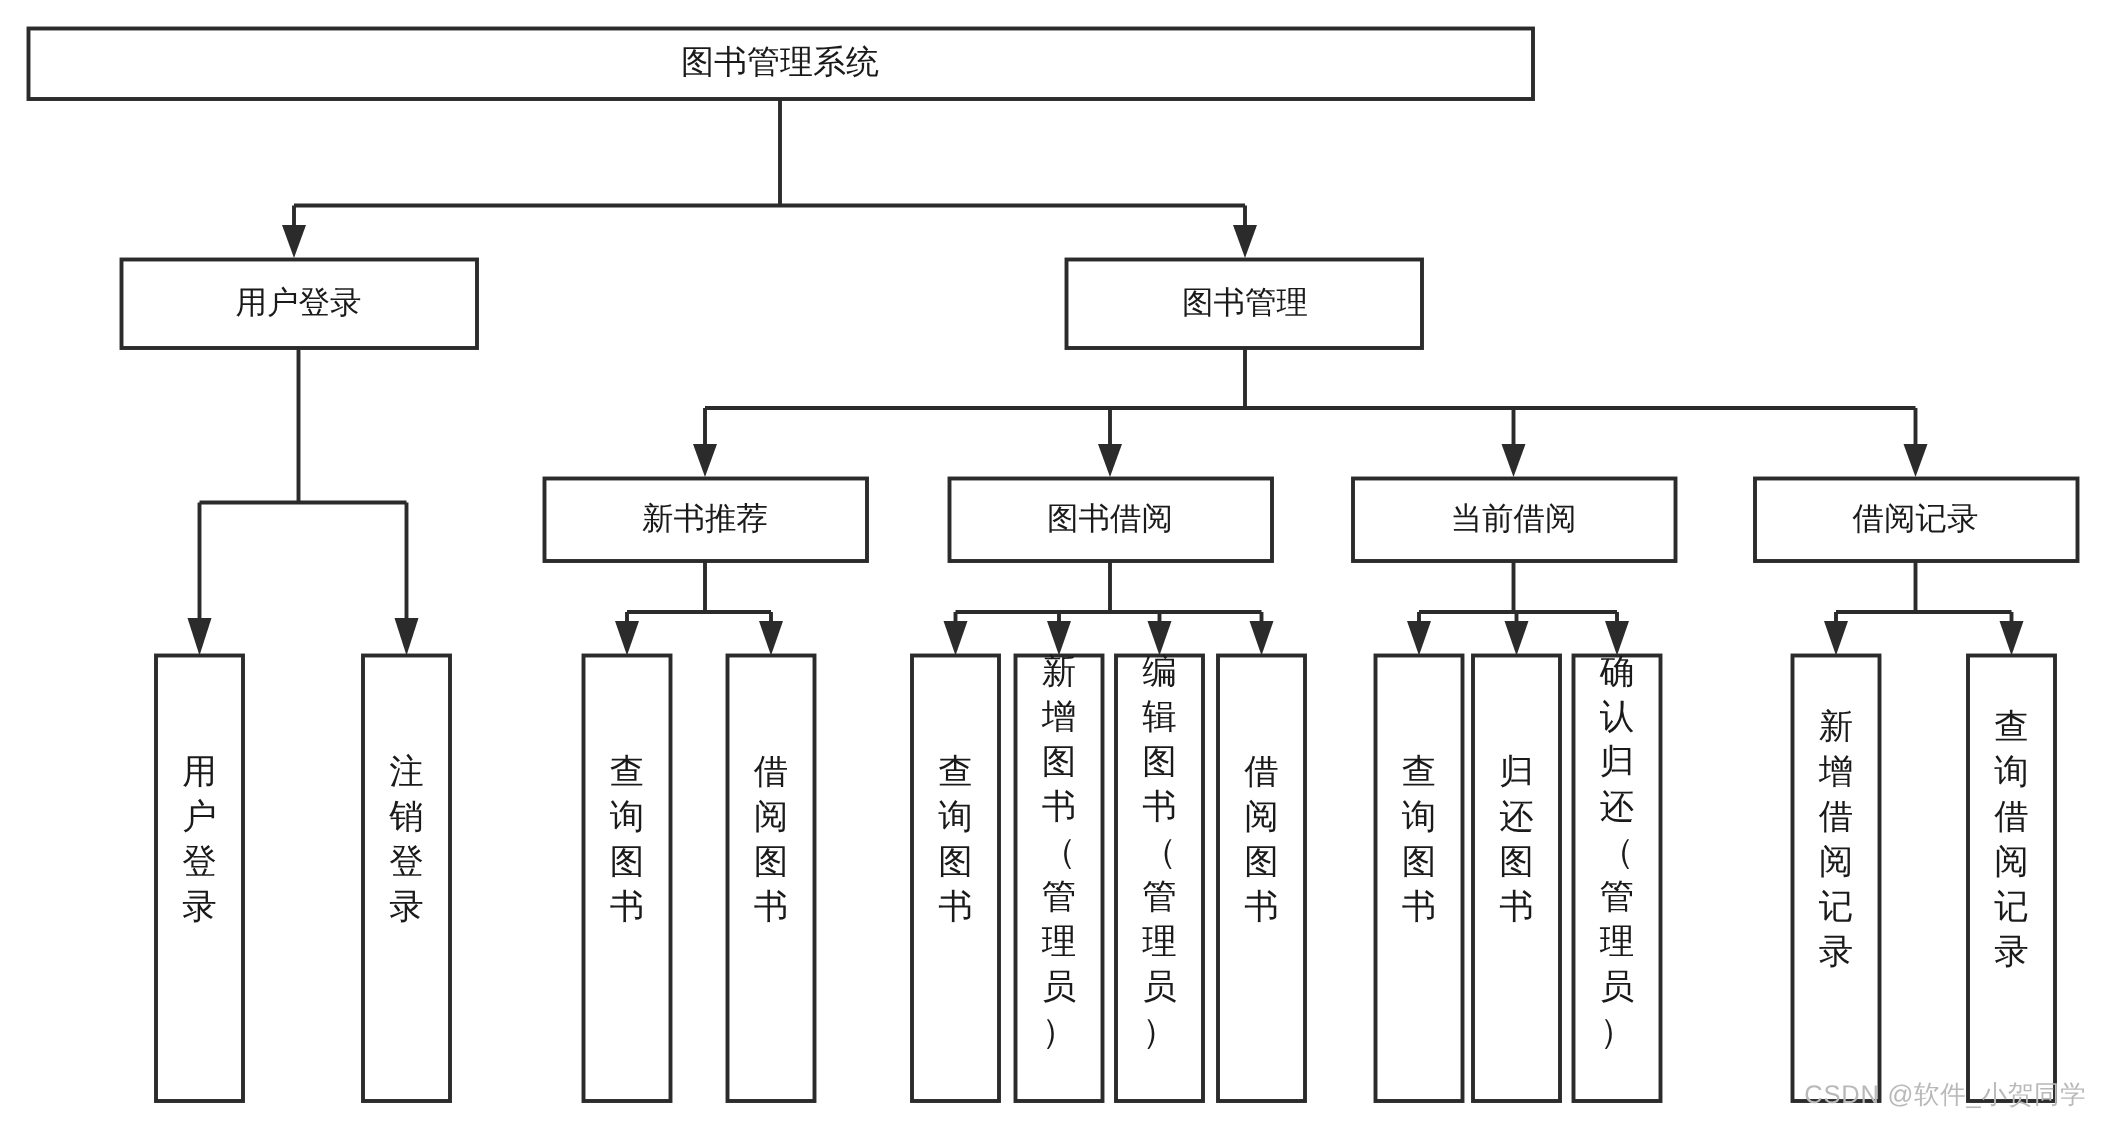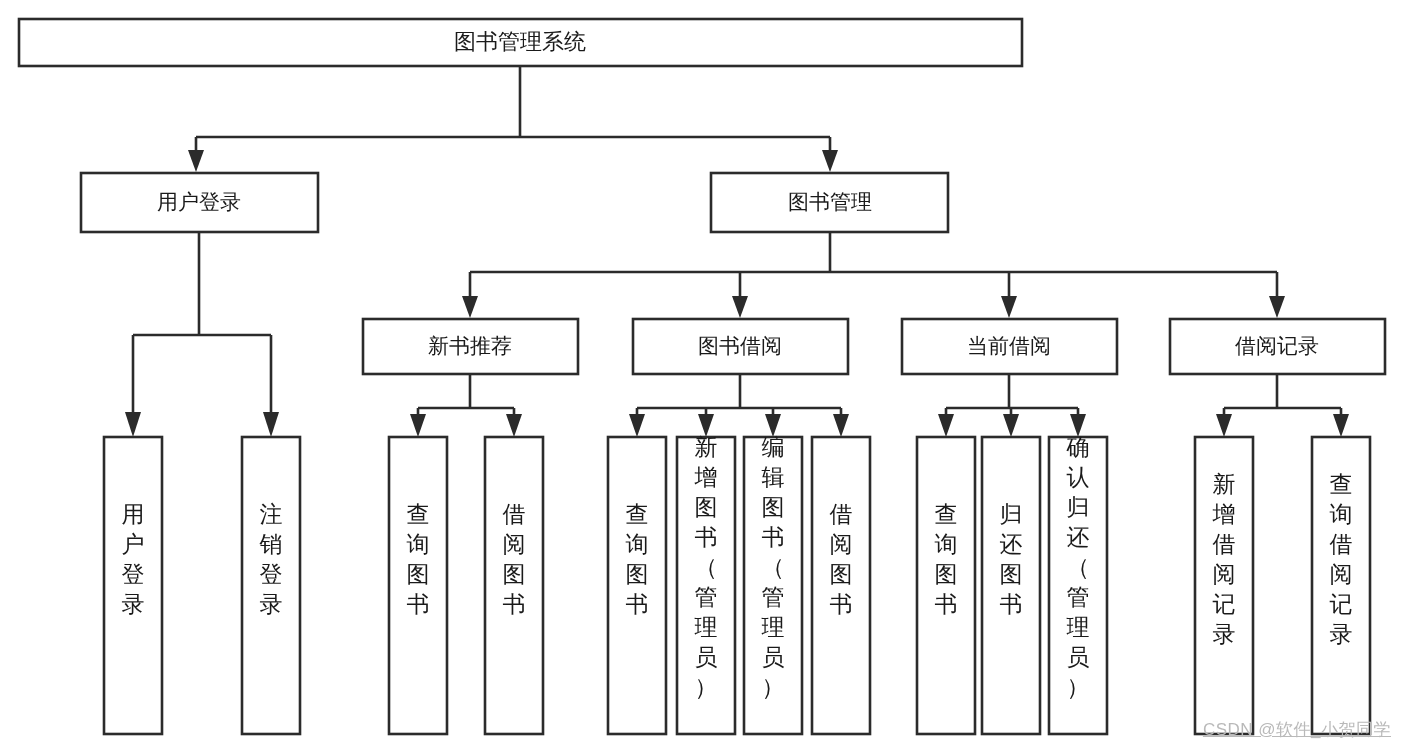--- a/index.html
+++ b/index.html
@@ -63,21 +63,20 @@
   .watermark {
     position: absolute;
     right: 14px;
     bottom: 6px;
     color: #b9b9b9;
     font-family: "Liberation Sans", "DejaVu Sans", sans-serif;
     font-size: 17px;
     letter-spacing: 0.5px;
     white-space: nowrap;
     user-select: none;
-    text-decoration: underline;
   }
 </style>
 </head>
 <body>
 
 <div id="diagram-root">
 
   <svg id="diagram-svg" viewBox="0 0 1405 747" xmlns="http://www.w3.org/2000/svg">
 
     <defs>

